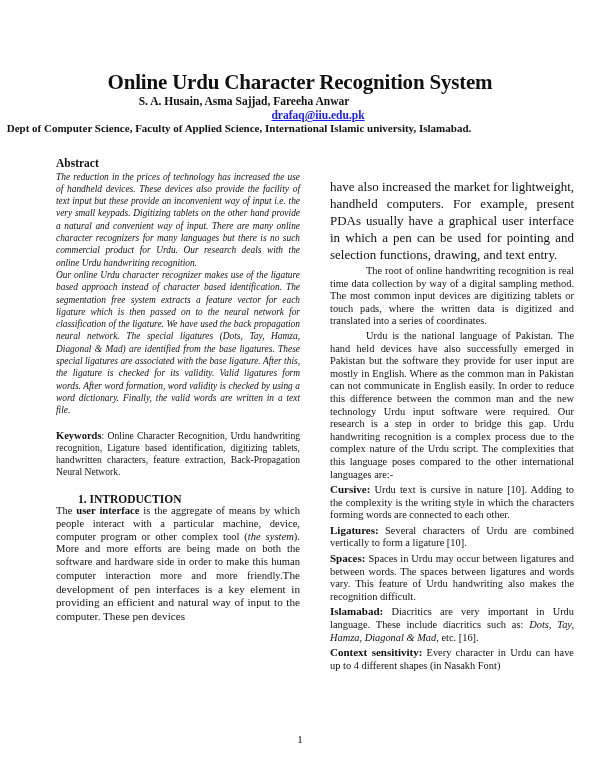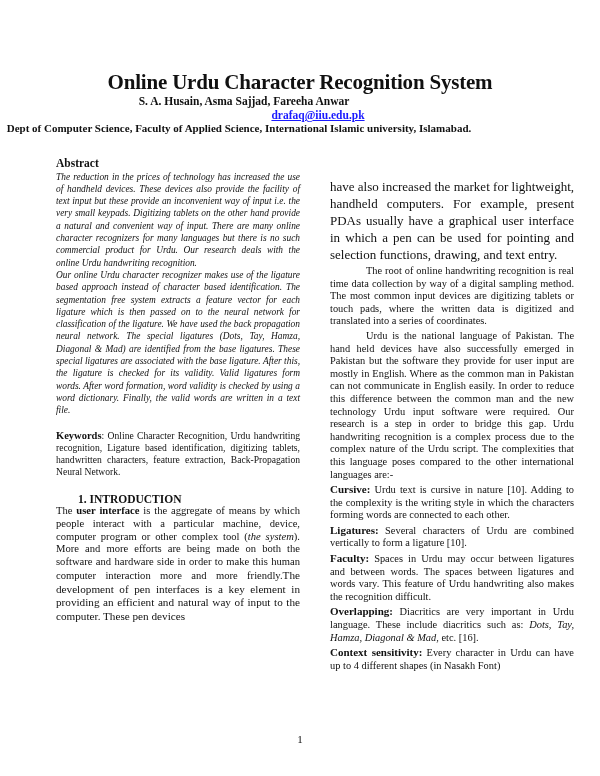--- a/index.html
+++ b/index.html
@@ -49,19 +49,19 @@
   <p style="font-size:10.6px;line-height:12.7px;"><span>The </span><b>user interface</b><span> is the aggregate of means by which people interact with a particular machine, device, computer program or other complex tool (</span><i>the system</i><span>). More and more efforts are being made on both the software and hardware side in order to make this human computer interaction more and more friendly.</span><span id="p1f" style="font-size:11.2px;">The development of pen interfaces is a key element in providing an efficient and natural way of input to the computer. These pen devices</span></p>
 </div>
 
 <div class="col col-right">
   <p class="right-p" id="p1f-cont" style="font-size:13px;line-height:17px;">have also increased the market for lightweight, handheld computers. For example, present PDAs usually have a graphical user interface in which a pen can be used for pointing and selection functions, drawing, and text entry.</p>
   <p class="indent right-p">The root of online handwriting recognition is real time data collection by way of a digital sampling method. The most common input devices are digitizing tablets or touch pads, where the written data is digitized and translated into a series of coordinates.</p>
   <p class="indent right-p">Urdu is the national language of Pakistan. The hand held devices have also successfully emerged in Pakistan but the software they provide for user input are mostly in English. Where as the common man in Pakistan can not communicate in English easily. In order to reduce this difference between the common man and the new technology Urdu input software were required. Our research is a step in order to bridge this gap. Urdu handwriting recognition is a complex process due to the complex nature of the Urdu script. The complexities that this language poses compared to the other international languages are:-</p>
   <div id="complexities">
       <p class="right-p"><span class="term">Cursive:</span><span> Urdu text is cursive in nature [10]. Adding to the complexity is the writing style in which the characters forming words are connected to each other.</span></p>
       <p class="right-p"><span class="term">Ligatures:</span><span> Several characters of Urdu are combined vertically to form a ligature [10].</span></p>
-      <p class="right-p"><span class="term">Faculty:</span><span> Spaces in Urdu may occur between ligatures and between words. The spaces between ligatures and words vary. This feature of Urdu handwriting also makes the recognition difficult.</span></p>
-      <p class="right-p"><span class="term">Overlapping:</span><span> Diacritics are very important in Urdu language. These include diacritics such as: </span><i>Dots, Tay, Hamza, Diagonal &amp; Mad</i><span>, etc. [16].</span></p>
+      <p class="right-p"><span class="term">Spaces:</span><span> Spaces in Urdu may occur between ligatures and between words. The spaces between ligatures and words vary. This feature of Urdu handwriting also makes the recognition difficult.</span></p>
+      <p class="right-p"><span class="term">Islamabad:</span><span> Diacritics are very important in Urdu language. These include diacritics such as: </span><i>Dots, Tay, Hamza, Diagonal &amp; Mad</i><span>, etc. [16].</span></p>
       <p class="right-p"><span class="term">Context sensitivity:</span><span> Every character in Urdu can have up to 4 different shapes (in Nasakh Font)</span></p>
     </div>
 </div>
 
 <div class="pagenum">1</div>
 
 </body></html>

